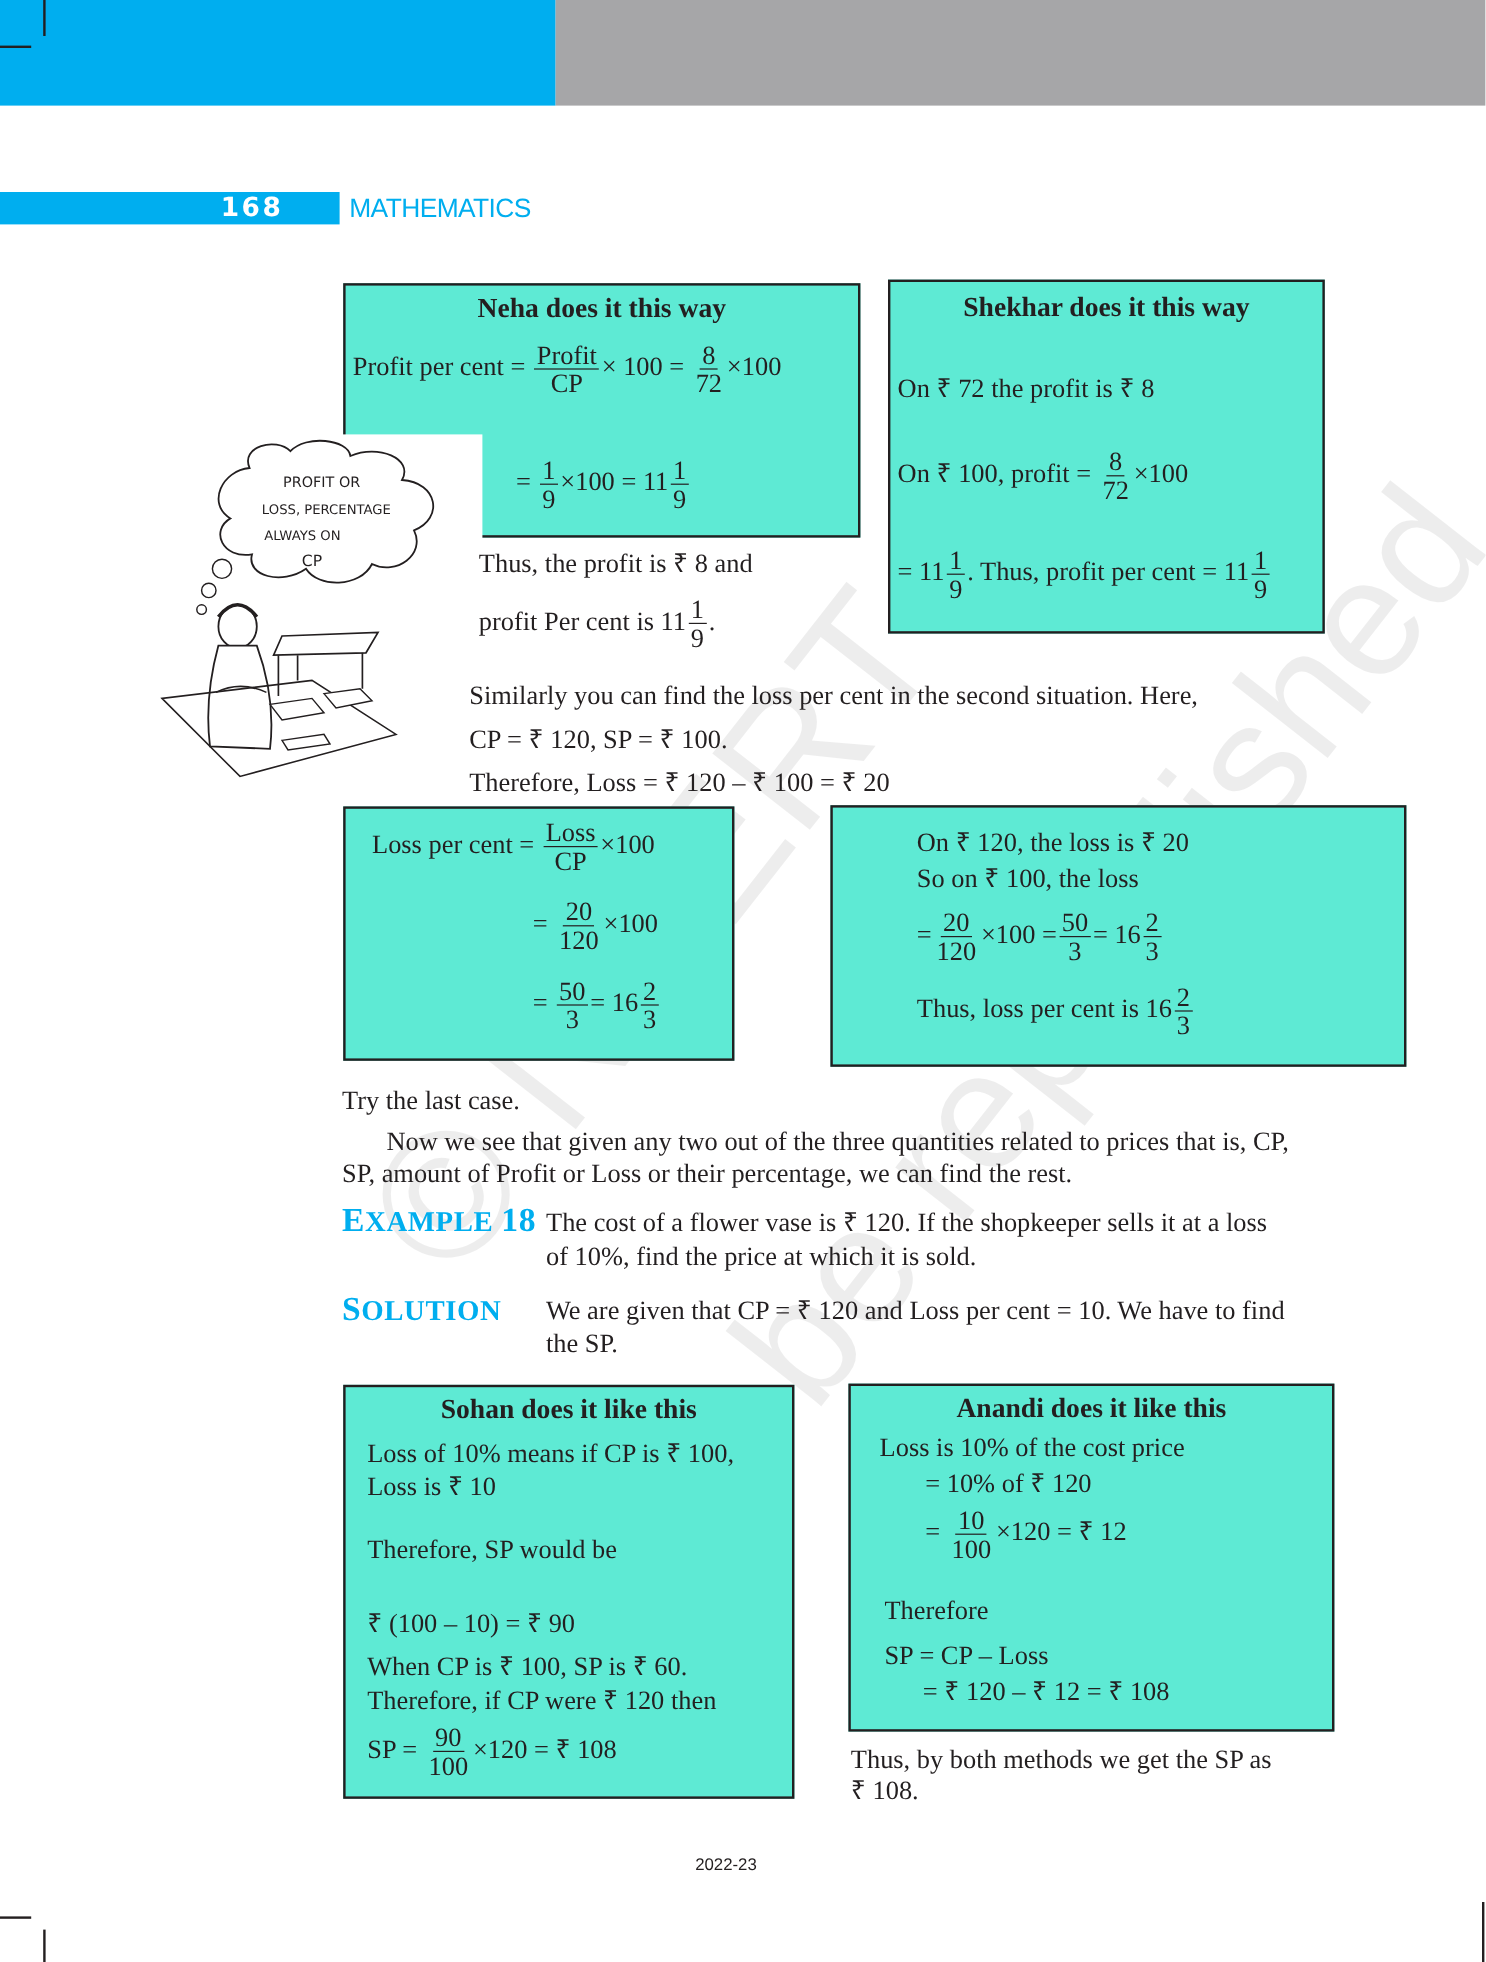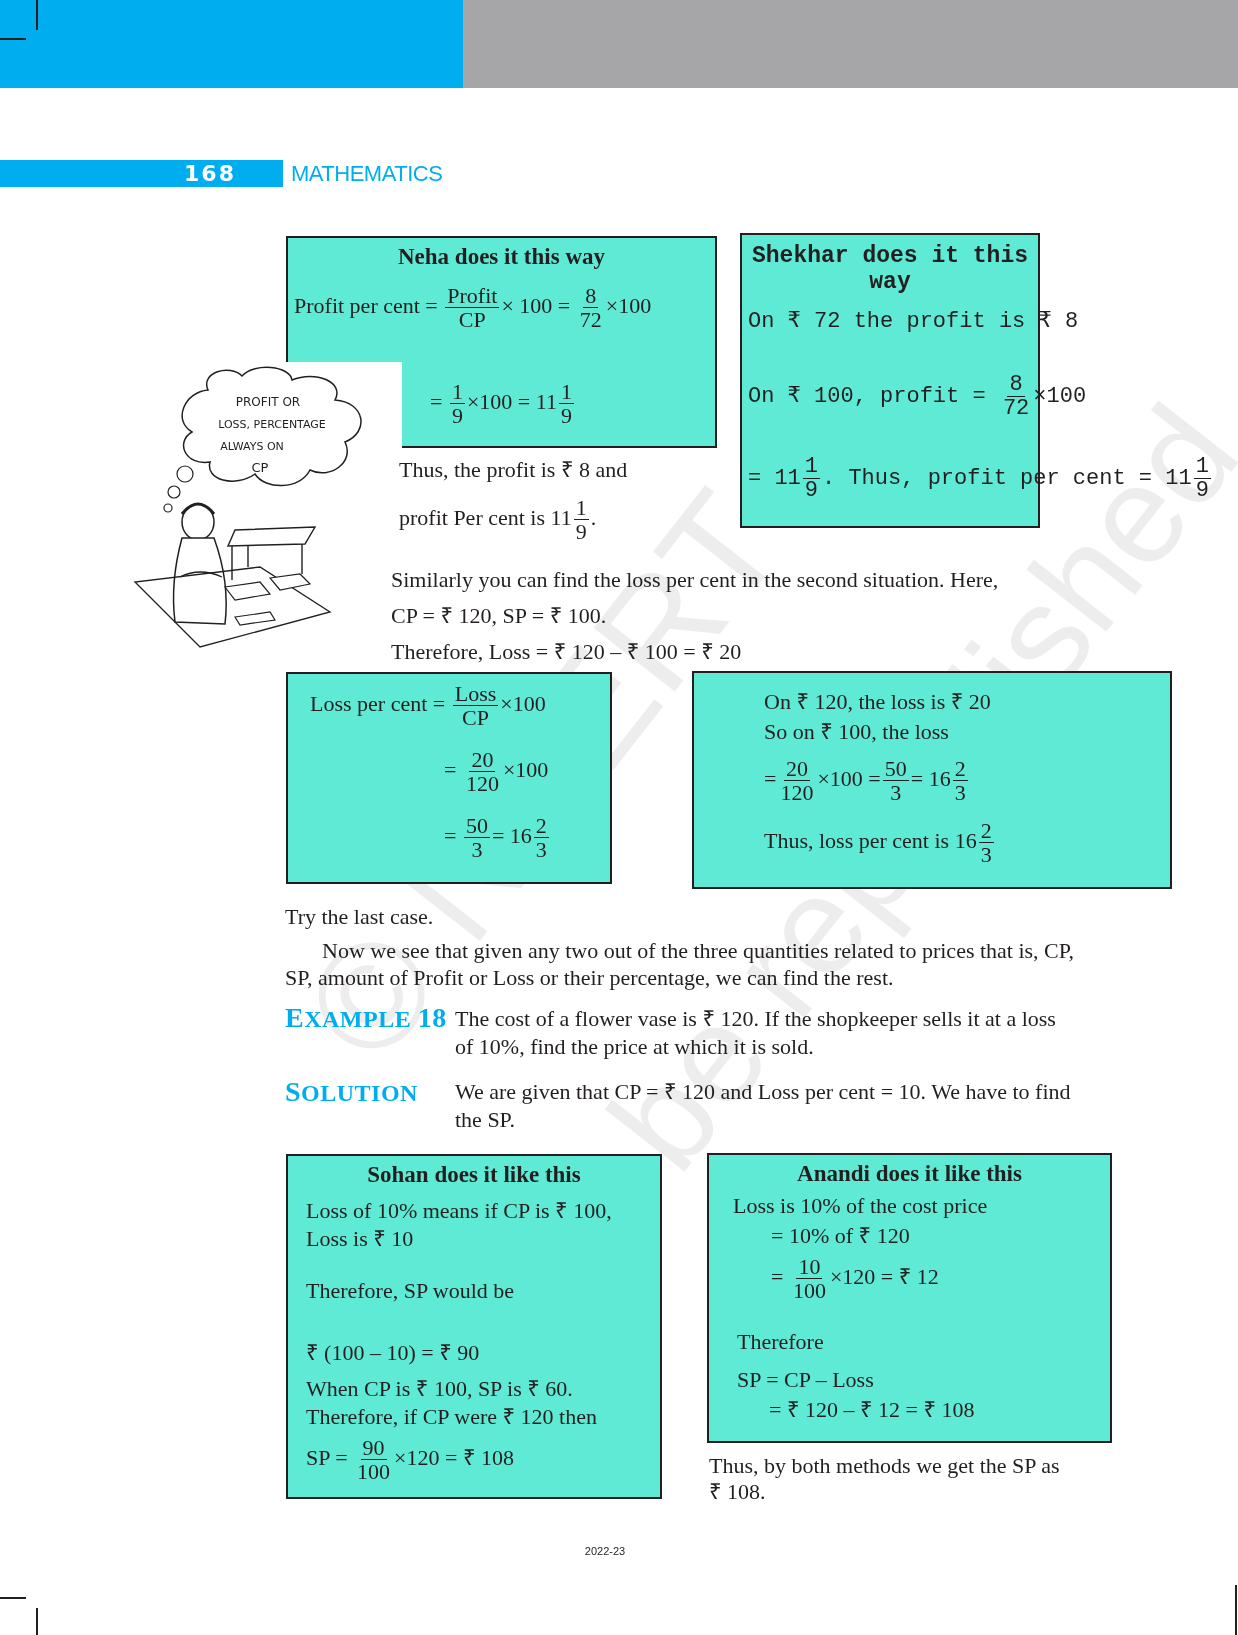--- a/index.html
+++ b/index.html
@@ -22,21 +22,21 @@
   .box-title { font-weight: bold; text-align: center; font-size: 23px; }
   .line { position: absolute; white-space: nowrap; font-size: 22px; }
   .frac { display: inline-flex; flex-direction: column; align-items: center; vertical-align: middle; margin: 0 2px; line-height: 1.05; }
   .frac .n { padding: 0 2px; border-bottom: 1.5px solid #231f20; }
   .frac .d { padding: 0 2px; }
   .para { position: absolute; font-size: 22px; line-height: 27px; }
   .heading-blue { color: #00aeef; font-weight: bold; font-size: 24px; font-family: "Liberation Serif", serif; letter-spacing: 0.5px; }
   .heading-blue .big { font-size: 28px; }
   .watermark { position: absolute; color: rgba(0,0,0,0.07); font-family: "Liberation Sans", sans-serif; font-size: 150px;
     transform: rotate(-52deg); transform-origin: center; white-space: nowrap; pointer-events: none; }
-  .footer { left: 0; width: 1210px; top: 1545px; text-align: center; font-family: "Liberation Sans", sans-serif; font-size: 11px; }
+  .footer { left: 0; width: 1210px; top: 1545px; text-align: center; font-family: "Liberation Sans", sans-serif; font-size: 14px; }
 </style>
 </head>
 <body>
 
 <div class="abs top-band"></div>
 <div class="abs top-grey"></div>
 <div class="abs crop-v" style="left:36px;top:0;height:30px;"></div>
 <div class="abs crop-h" style="left:0;top:38px;width:26px;"></div>
 <div class="abs pagebar"></div>
 <div class="abs pagenum">168</div>
@@ -100,21 +100,21 @@
 </div>
 
 <div class="para" style="left:399px;top:456px;">Thus, the profit is ₹ 8 and</div>
 <div class="line" style="left:399px;top:496px;">
   <span>profit Per cent is 11</span><span class="frac">
       <span class="n">1</span>
       <span class="d">9</span>
     </span><span>.</span>
 </div>
 
-<div class="abs box" style="left:740px;top:233px;width:300px;height:295px;font-family:Liberation Mono, monospace;">
+<div class="abs box" style="left:740px;top:233px;width:364px;height:295px;">
   <div class="box-title" style="margin-top:8px;">Shekhar does it this way</div>
   <div class="line" style="left:6px;top:72px;">On ₹ 72 the profit is ₹ 8</div>
   <div class="line" style="left:6px;top:138px;">
     <span>On ₹ 100,  profit =</span>
     <span class="frac">
         <span class="n">8</span>
         <span class="d">72</span>
       </span><span>×100</span>
   </div>
   <div class="line" style="left:6px;top:220px;">

